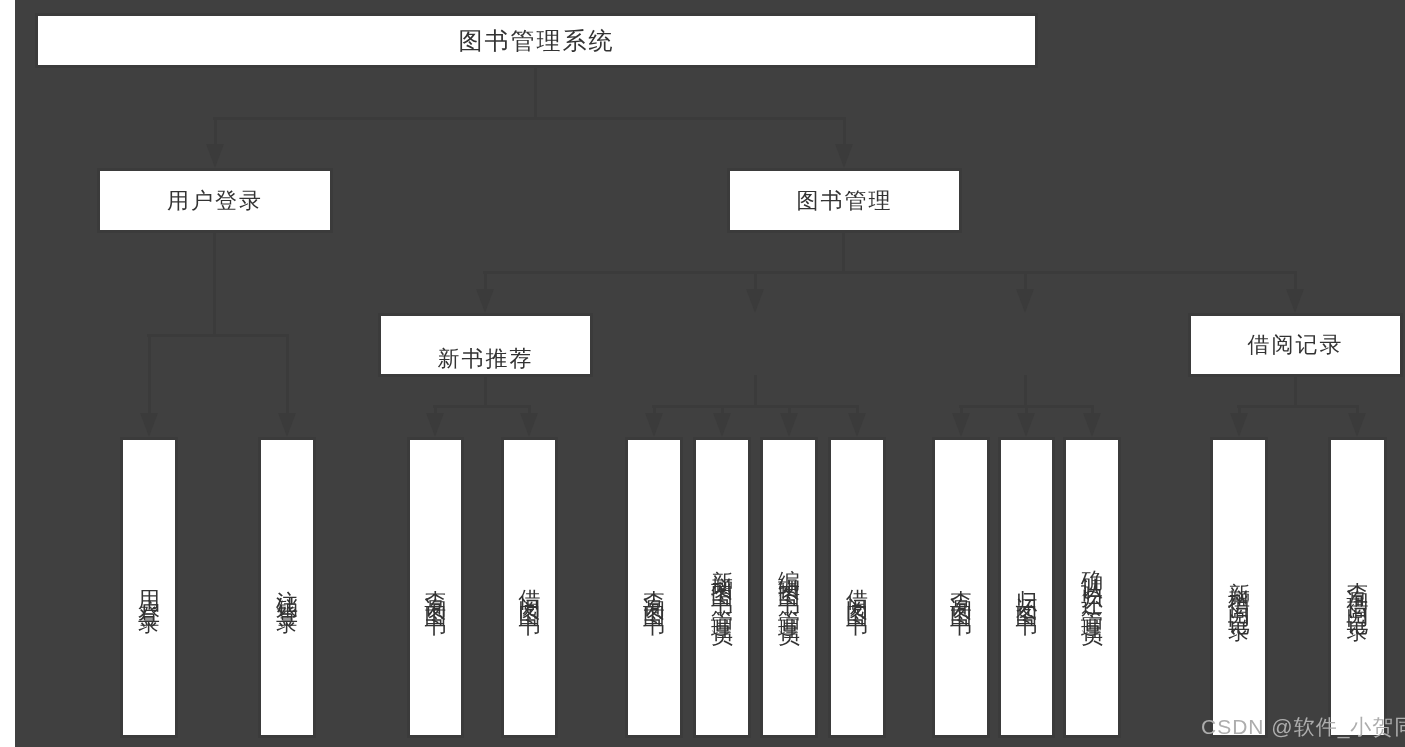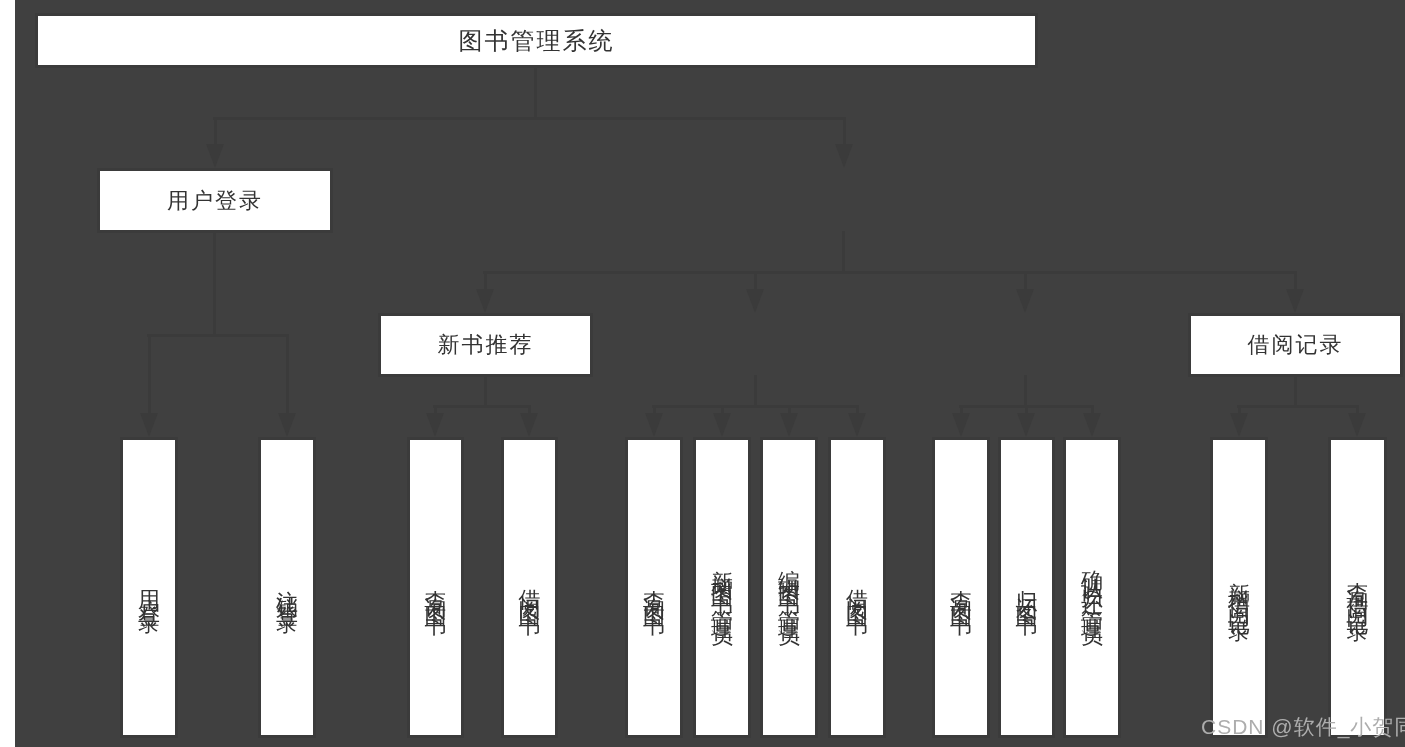--- a/index.html
+++ b/index.html
@@ -120,22 +120,25 @@
   <div class="ah" style="left:1333px; top:413px;"></div>
 
   <div class="box root" style="left:20px; top:13px; width:1003px; height:55px;">
     <span>图书管理系统</span>
   </div>
 
   <div class="box" style="left:82px; top:168px; width:236px; height:65px;">
     <span>用户登录</span>
   </div>
 
+  <div class="box" style="left:712px; top:168px; width:235px; height:65px;">
+    <span>图书管理</span>
+  </div>
 
-  <div class="box" style="left:363px; top:313px; width:215px; height:64px;">
+  <div class="box" style="left:363px; top:313px; width:215px; height:64px;align-items:flex-end;">
     <span>新书推荐</span>
   </div>
 
 
 
   <div class="box" style="left:1173px; top:313px; width:215px; height:64px;">
     <span>借阅记录</span>
   </div>
 
   <div class="box vert" style="left:105px; top:437px; width:58px; height:301px;">

